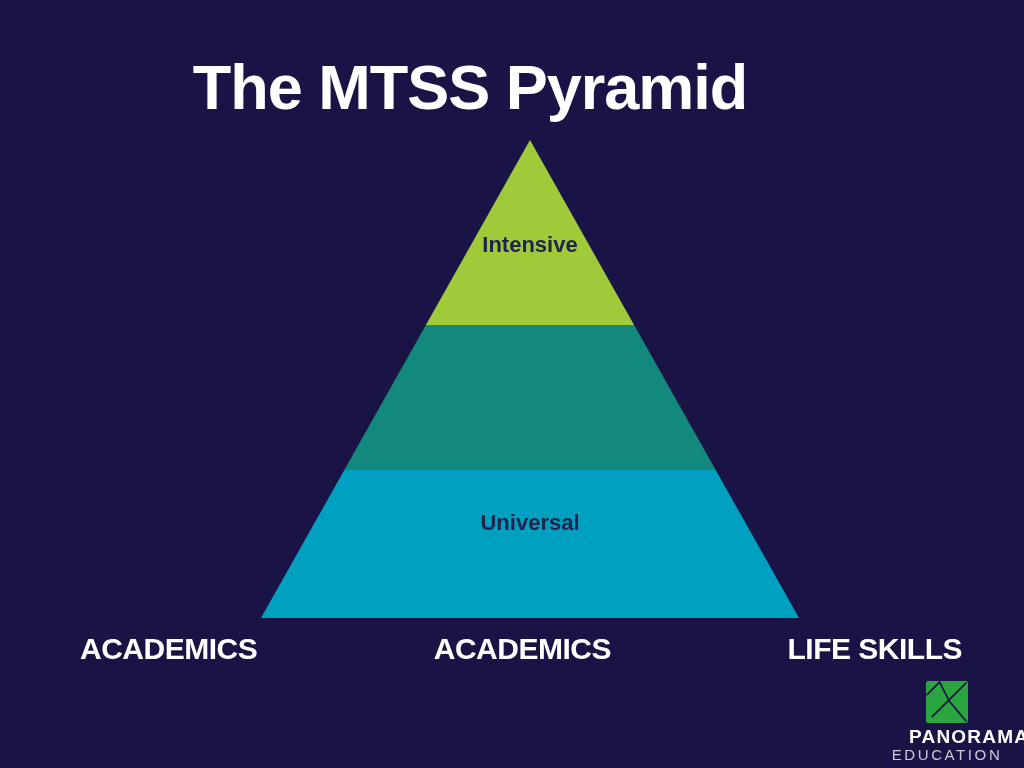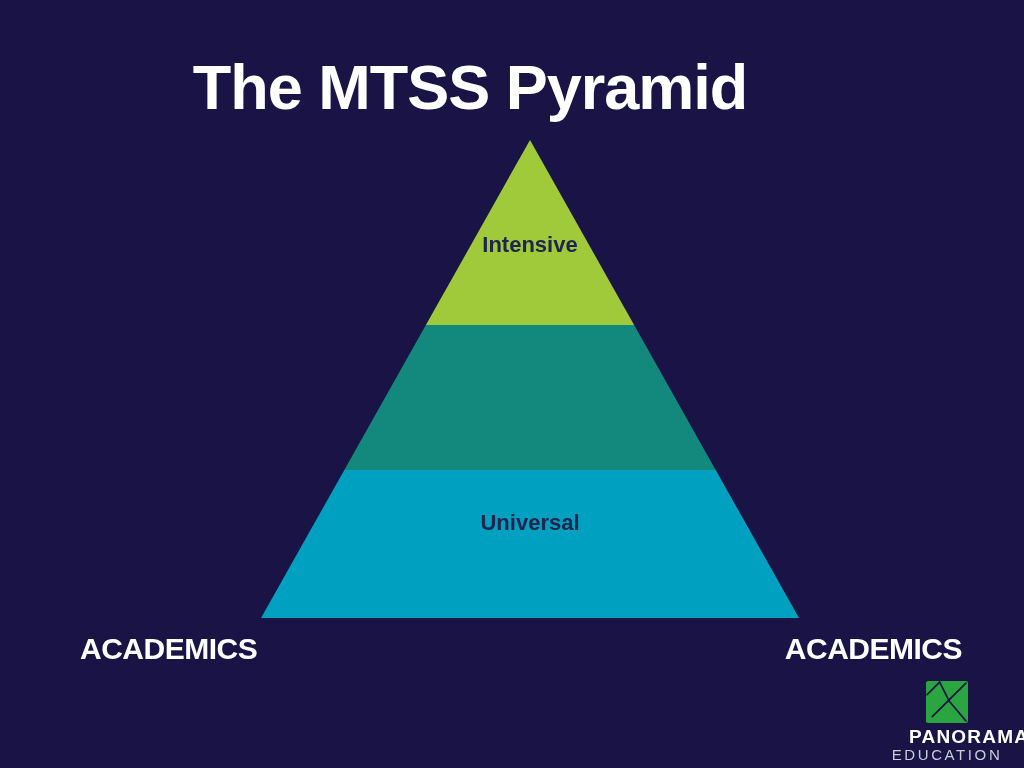--- a/index.html
+++ b/index.html
@@ -118,20 +118,21 @@
       <div class="tier-desc">Intensive</div>
     </div>
     <div class="tier-label t1">
       <div class="tier-desc">Universal</div>
     </div>
   </div>
 
   <div class="domains">
     <span class="domain-label">ACADEMICS</span>
     <span class="domain-label">ACADEMICS</span>
+    <span class="domain-label">LIFE SKILLS</span>
   </div>
 
   <div class="logo">
     <svg class="logo-icon" width="42" height="42" viewBox="0 0 40 40">
       <rect x="0" y="0" width="40" height="40" rx="2" fill="#2aa53f"></rect>
       <g stroke="#191445" stroke-width="1.6" fill="none" stroke-linecap="round">
         <path d="M13,1 L1,13"></path>
         <path d="M13,1 L22,19"></path>
         <path d="M38,2 L6,34"></path>
         <path d="M22,19 L38,38"></path>

